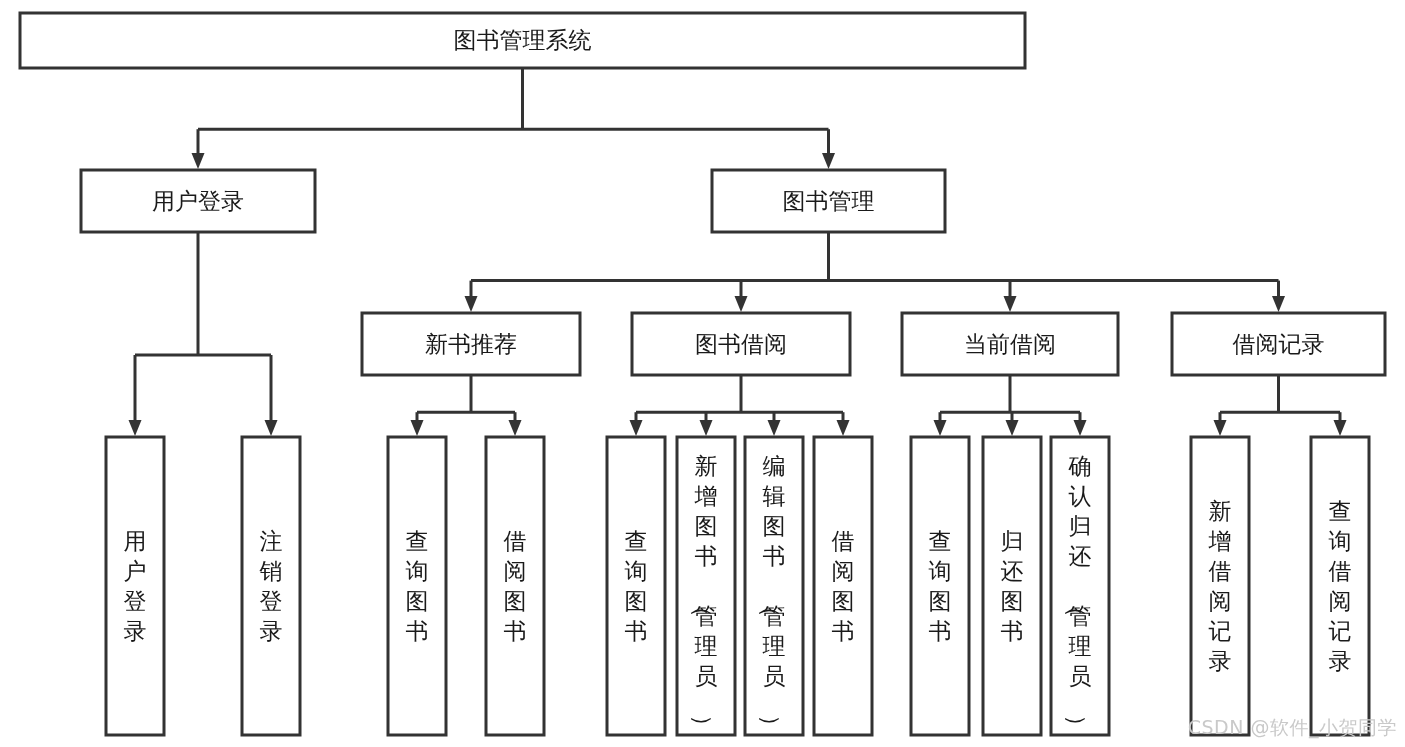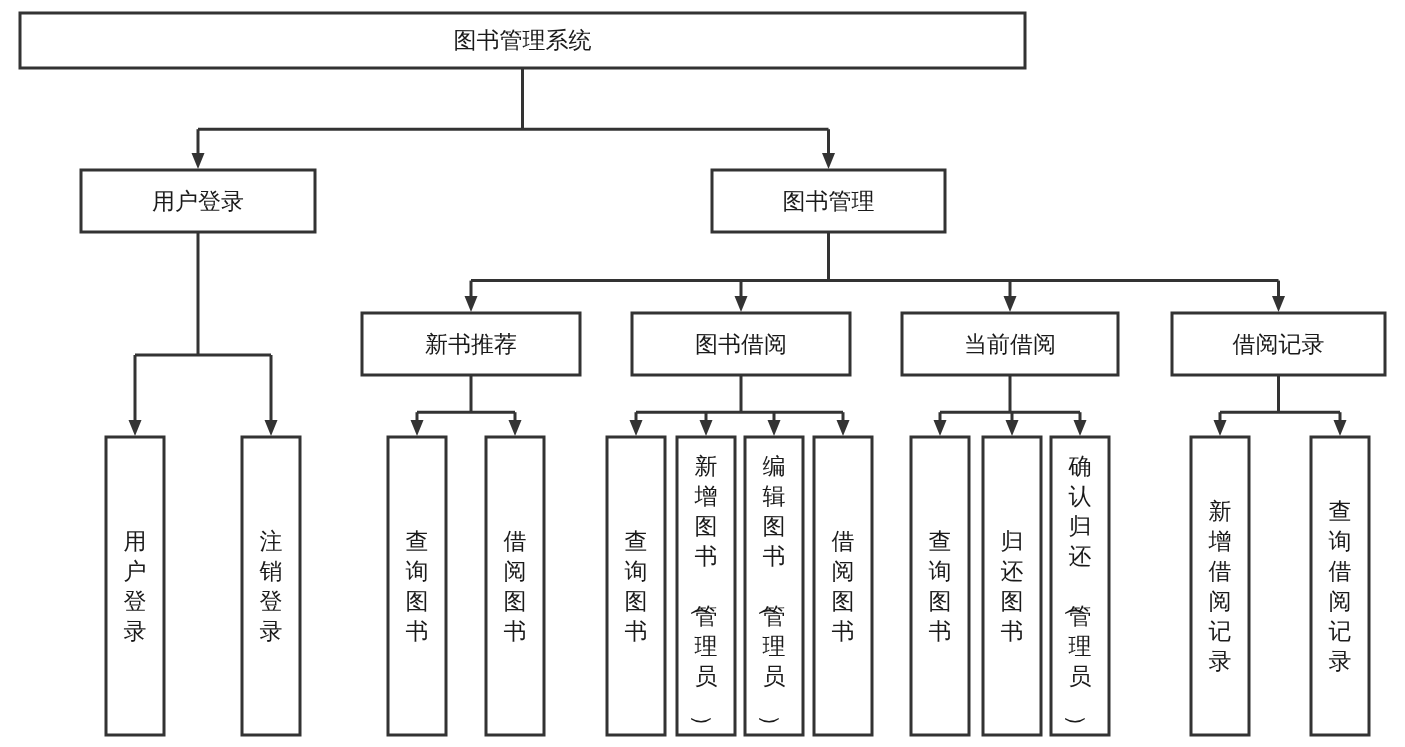--- a/index.html
+++ b/index.html
@@ -198,13 +198,14 @@
         <g>
           <rect class="node-box" x="1191" y="437" width="58" height="298"></rect>
           <text class="node-label-v" x="1220" y="519.4"><tspan x="1220" dy="0">新</tspan><tspan x="1220" dy="30">增</tspan><tspan x="1220" dy="30">借</tspan><tspan x="1220" dy="30">阅</tspan><tspan x="1220" dy="30">记</tspan><tspan x="1220" dy="30">录</tspan></text>
         </g>
         <g>
           <rect class="node-box" x="1311" y="437" width="58" height="298"></rect>
           <text class="node-label-v" x="1340" y="519.4"><tspan x="1340" dy="0">查</tspan><tspan x="1340" dy="30">询</tspan><tspan x="1340" dy="30">借</tspan><tspan x="1340" dy="30">阅</tspan><tspan x="1340" dy="30">记</tspan><tspan x="1340" dy="30">录</tspan></text>
         </g>
       </g>
   </svg>
+  <div class="watermark">CSDN @软件_小贺同学</div>
 </div>
 
 </body></html>

